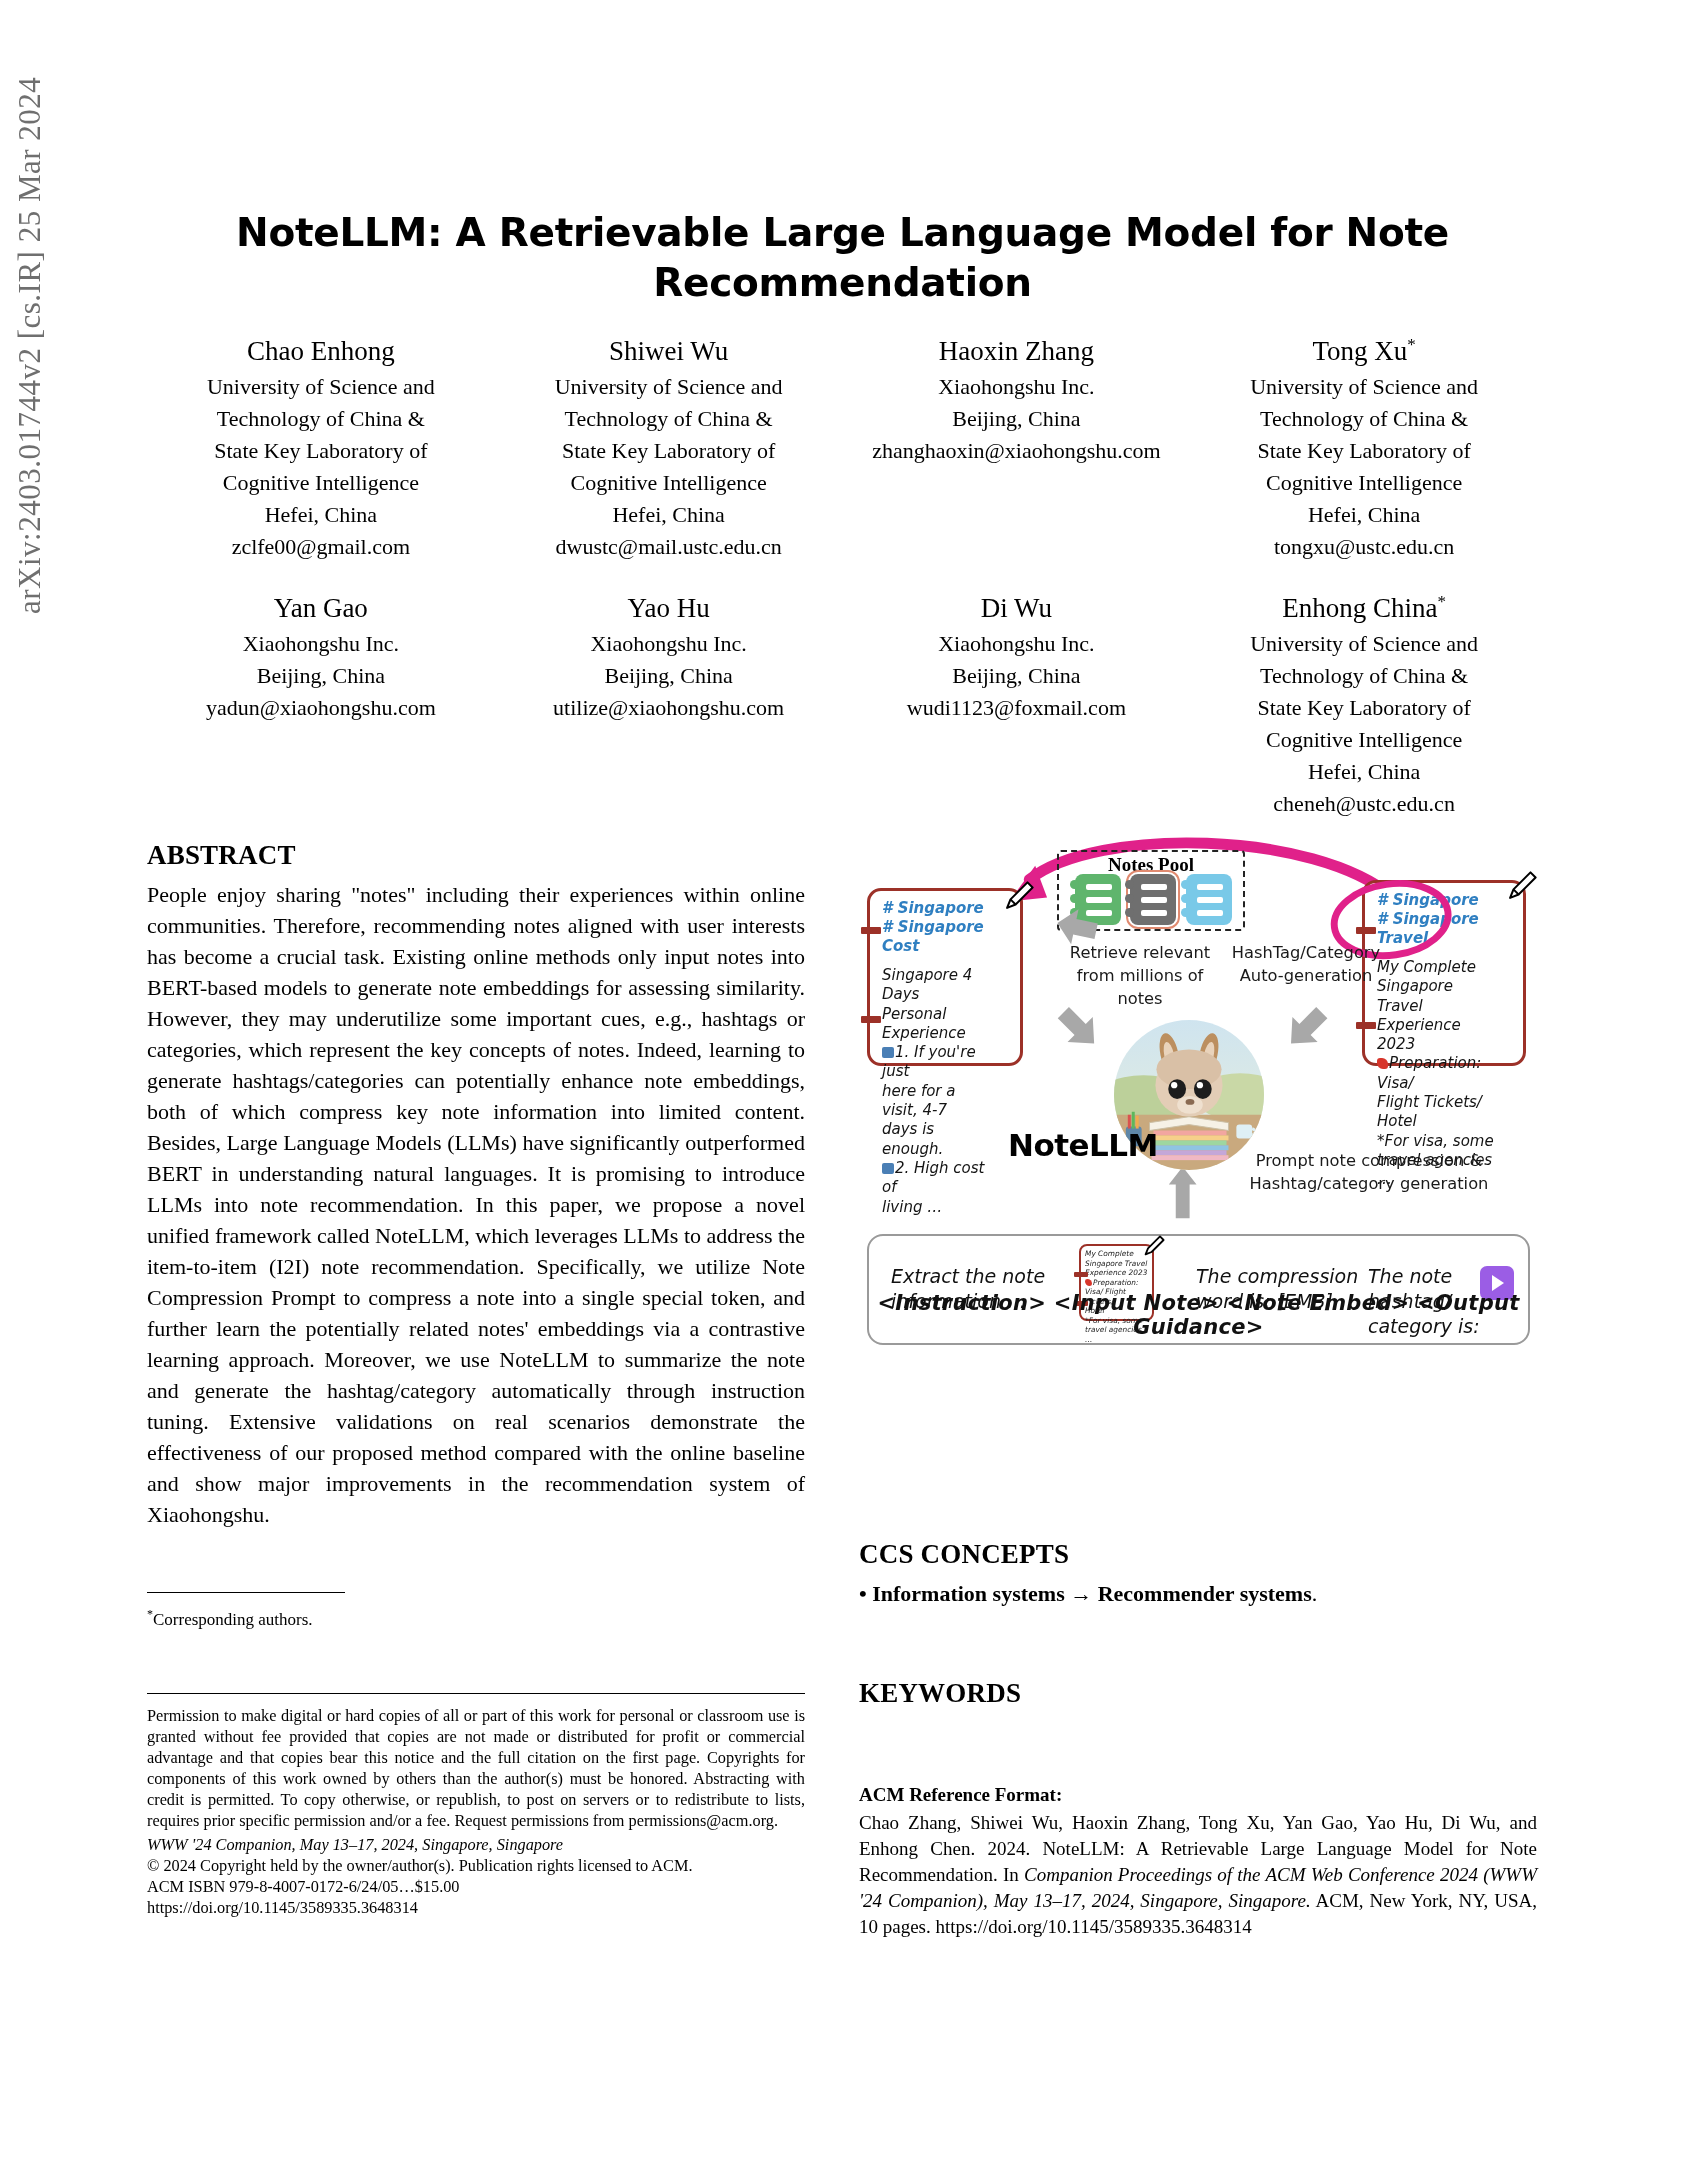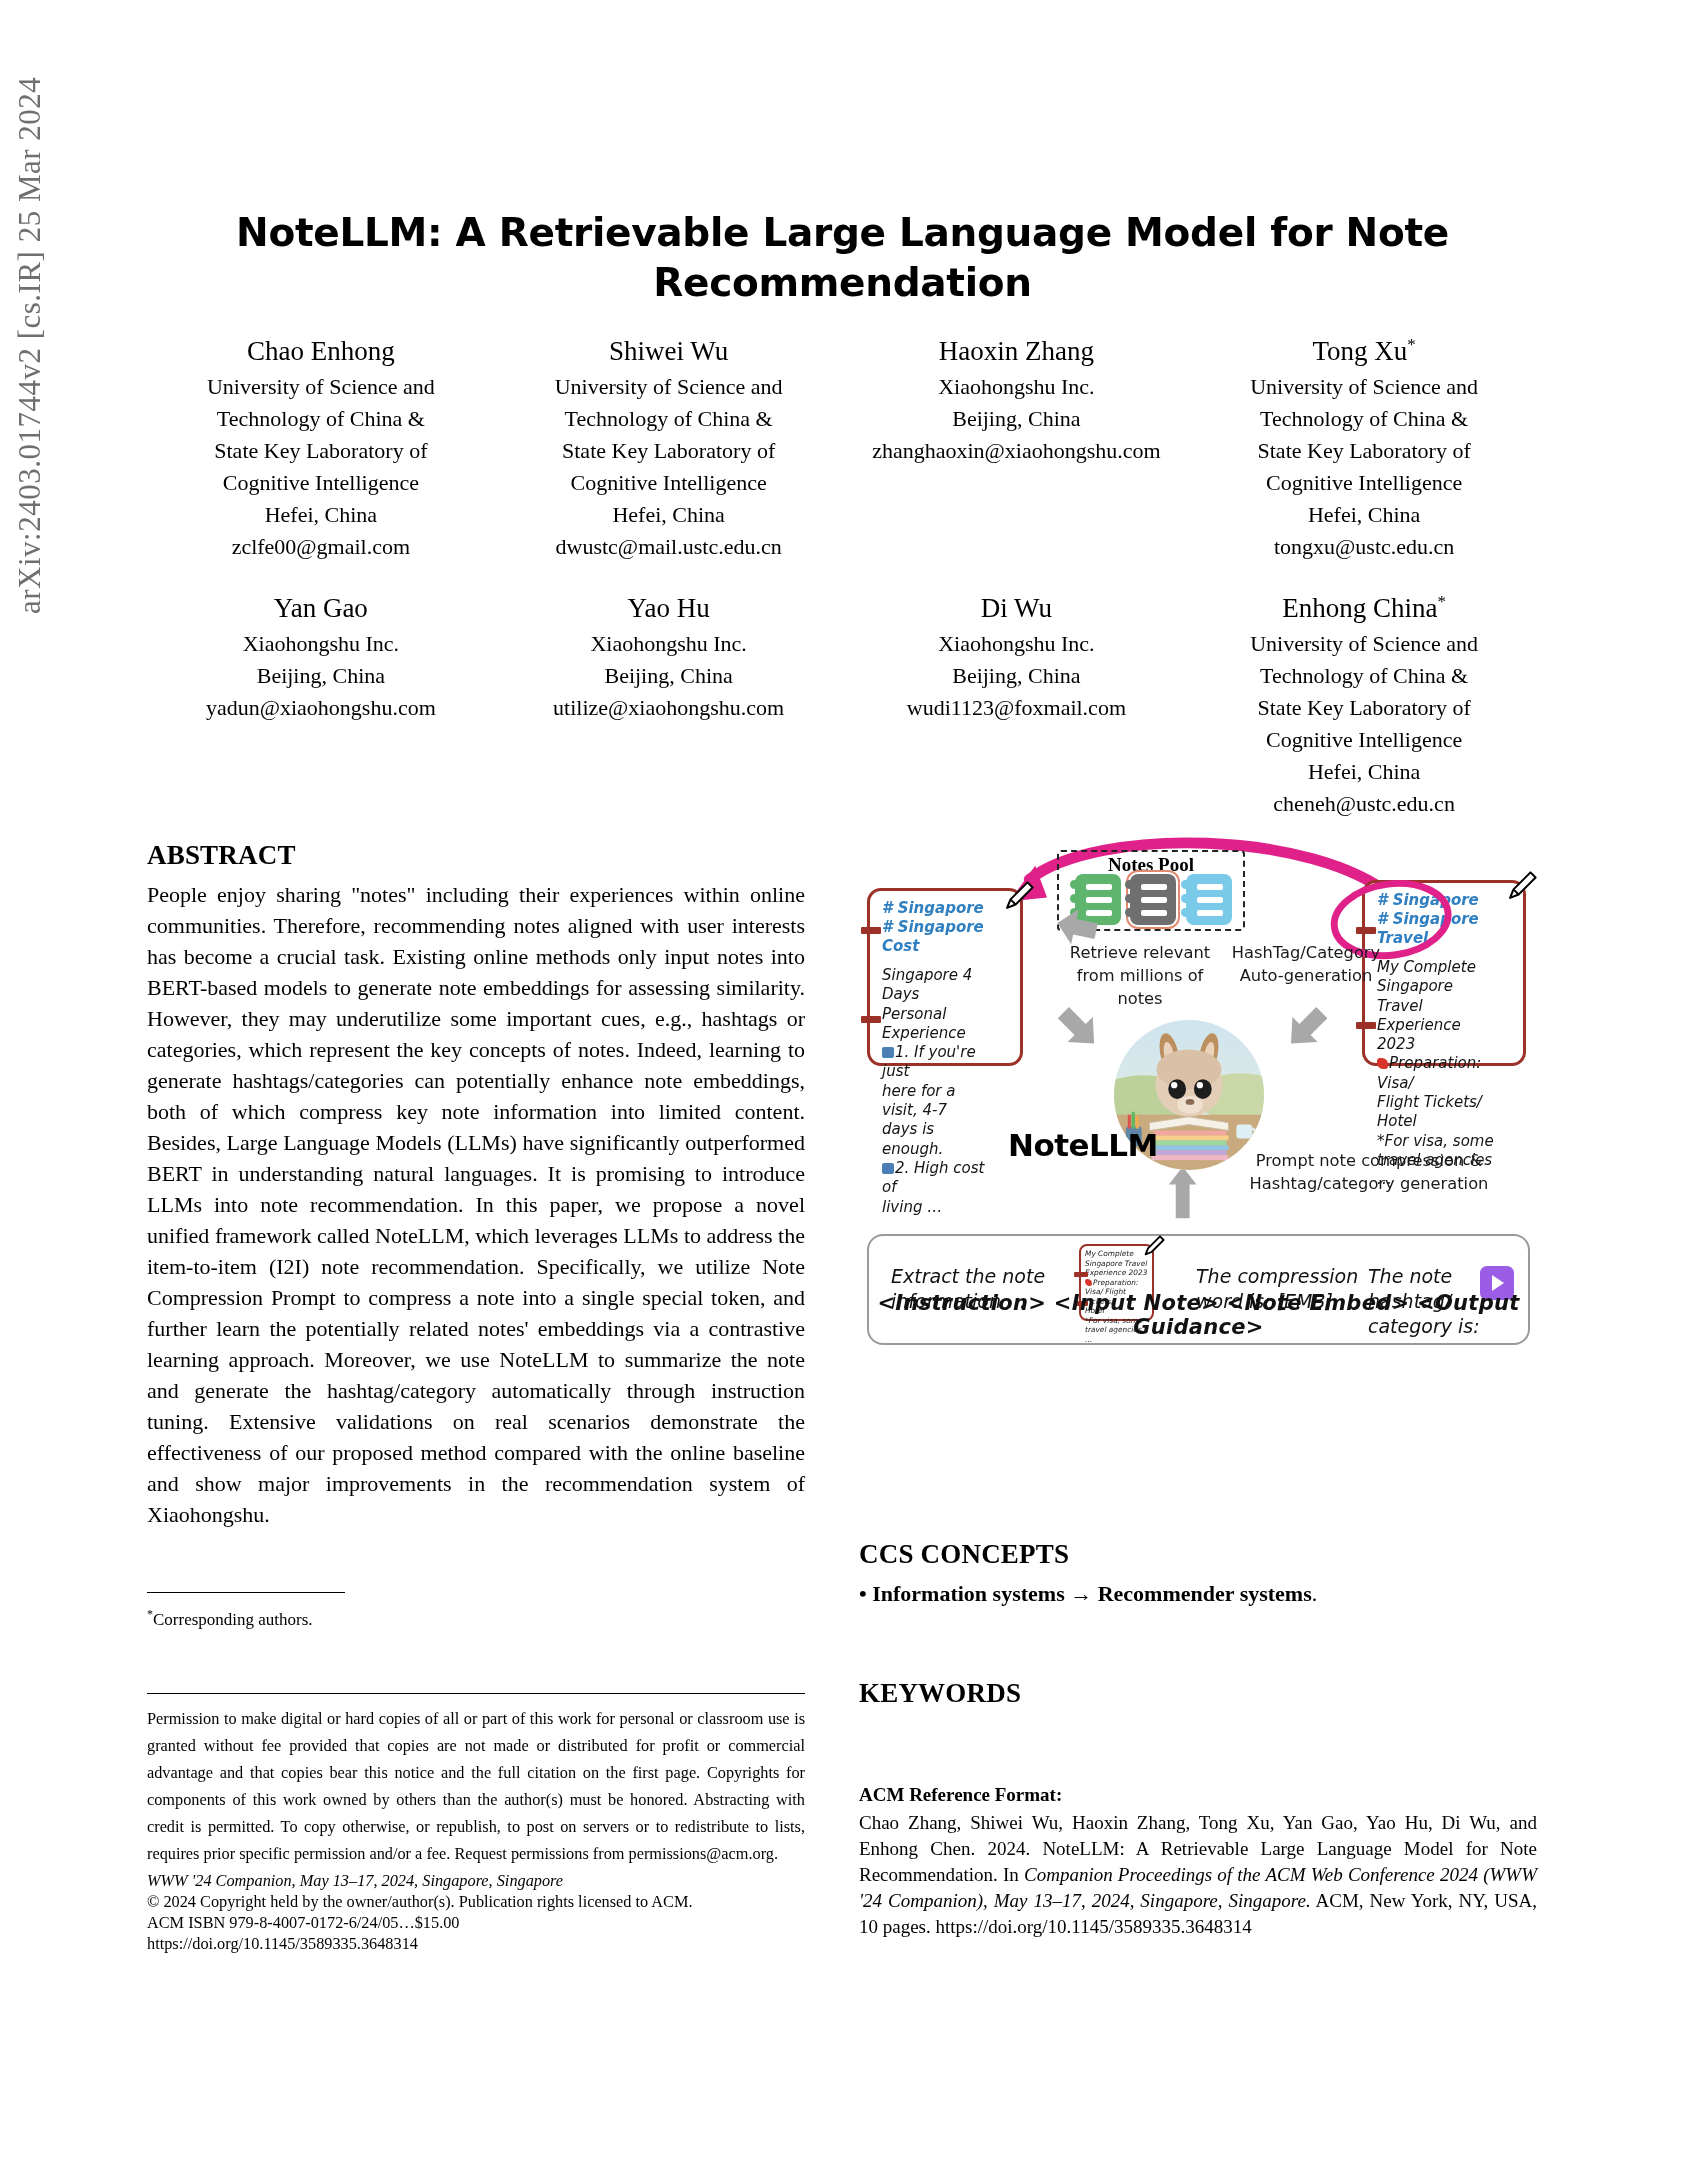--- a/index.html
+++ b/index.html
@@ -128,21 +128,21 @@
     width: 658px;
   }
   .rule-full {
     width: 658px;
     height: 1px;
     background: #000;
     margin-bottom: 11px;
   }
   .copy-para {
     font-size: 16.3px;
-    line-height: 27px;
+    line-height: 21px;
     text-align: justify;
     margin: 0 0 3px 0;
   }
   .copy-line {
     font-size: 16.3px;
     line-height: 21px;
     margin: 0;
   }
   .copy-italic { font-style: italic; }
 

